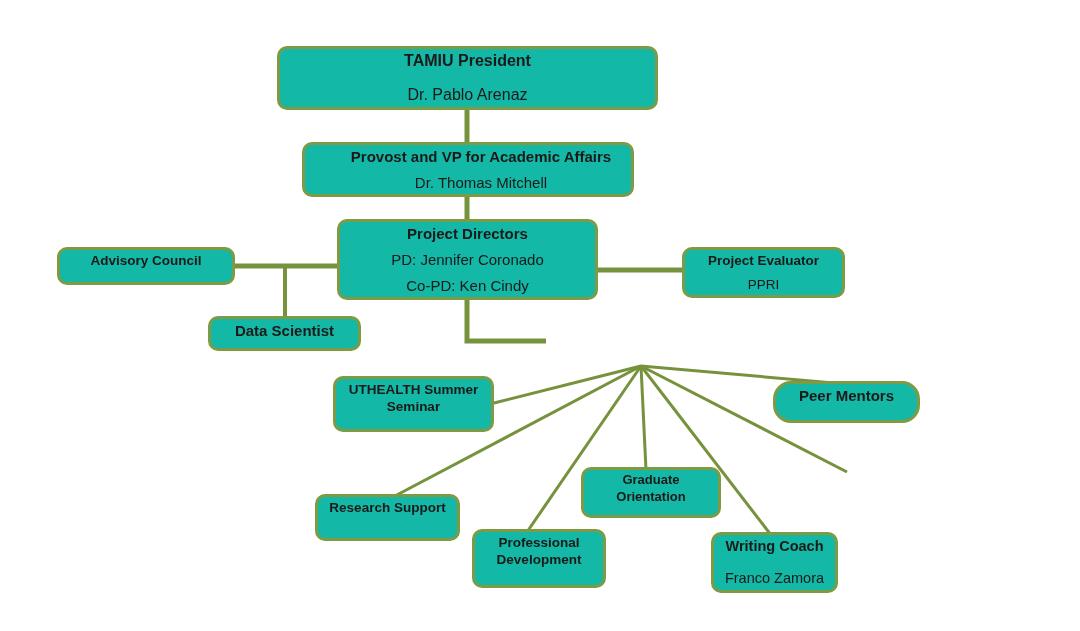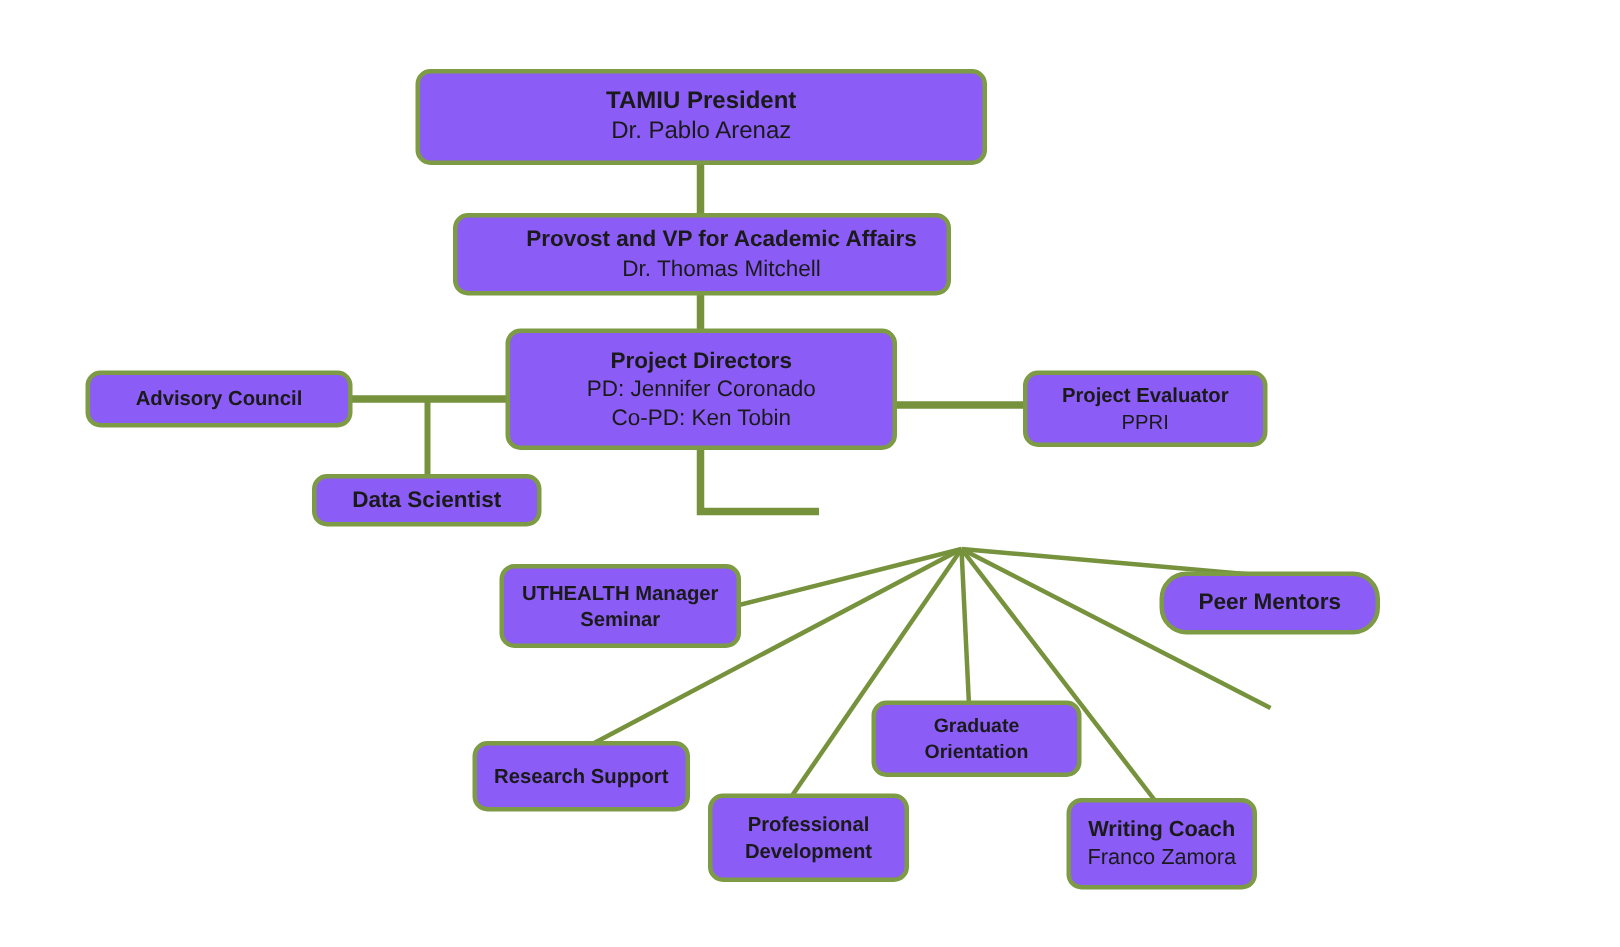--- a/index.html
+++ b/index.html
@@ -13,27 +13,27 @@
     overflow: hidden;
   }
   svg.wires {
     position: absolute;
     left: 0; top: 0;
     width: 1080px; height: 631px;
   }
   .node {
     position: absolute;
     box-sizing: border-box;
-    background: #8b5cf6;
+    background: #14b8a6;
     border: 3px solid #7d9b45;
     border-radius: 10px;
     display: flex;
     flex-direction: column;
     align-items: center;
-    justify-content: center;
+    justify-content: space-between;
     text-align: center;
     line-height: 1.28;
     padding: 2px 6px;
   }
   .node .t { font-weight: bold; }
   .node .s { font-weight: normal; }
 
   #president               { left: 277px; top: 46px;  width: 381px; height: 64px; font-size: 16px; }
   #provost                 { left: 302px; top: 142px; width: 332px; height: 55px; font-size: 15px; padding-left: 32px; }
   #directors               { left: 337px; top: 219px; width: 261px; height: 81px; font-size: 15px; }
@@ -83,39 +83,39 @@
   </div>
 
   <div class="node" id="provost">
     <span class="t">Provost and VP for Academic Affairs</span>
     <span class="s">Dr. Thomas Mitchell</span>
   </div>
 
   <div class="node" id="directors">
     <span class="t">Project Directors</span>
     <span class="s">PD: Jennifer Coronado</span>
-    <span class="s">Co-PD: Ken Tobin</span>
+    <span class="s">Co-PD: Ken Cindy</span>
   </div>
 
   <div class="node" id="advisory-council">
     <span class="t">Advisory Council</span>
   </div>
 
   <div class="node" id="data-scientist">
     <span class="t">Data Scientist</span>
   </div>
 
   <div class="node" id="project-evaluator">
     <span class="t">Project Evaluator</span>
     <span class="s">PPRI</span>
   </div>
 
 
   <div class="node" id="uthealth-summer-seminar">
-    <span class="t">UTHEALTH Manager Seminar</span>
+    <span class="t">UTHEALTH Summer Seminar</span>
   </div>
 
   <div class="node" id="peer-mentors">
     <span class="t">Peer Mentors</span>
   </div>
 
   <div class="node" id="research-support">
     <span class="t">Research Support</span>
   </div>
 

